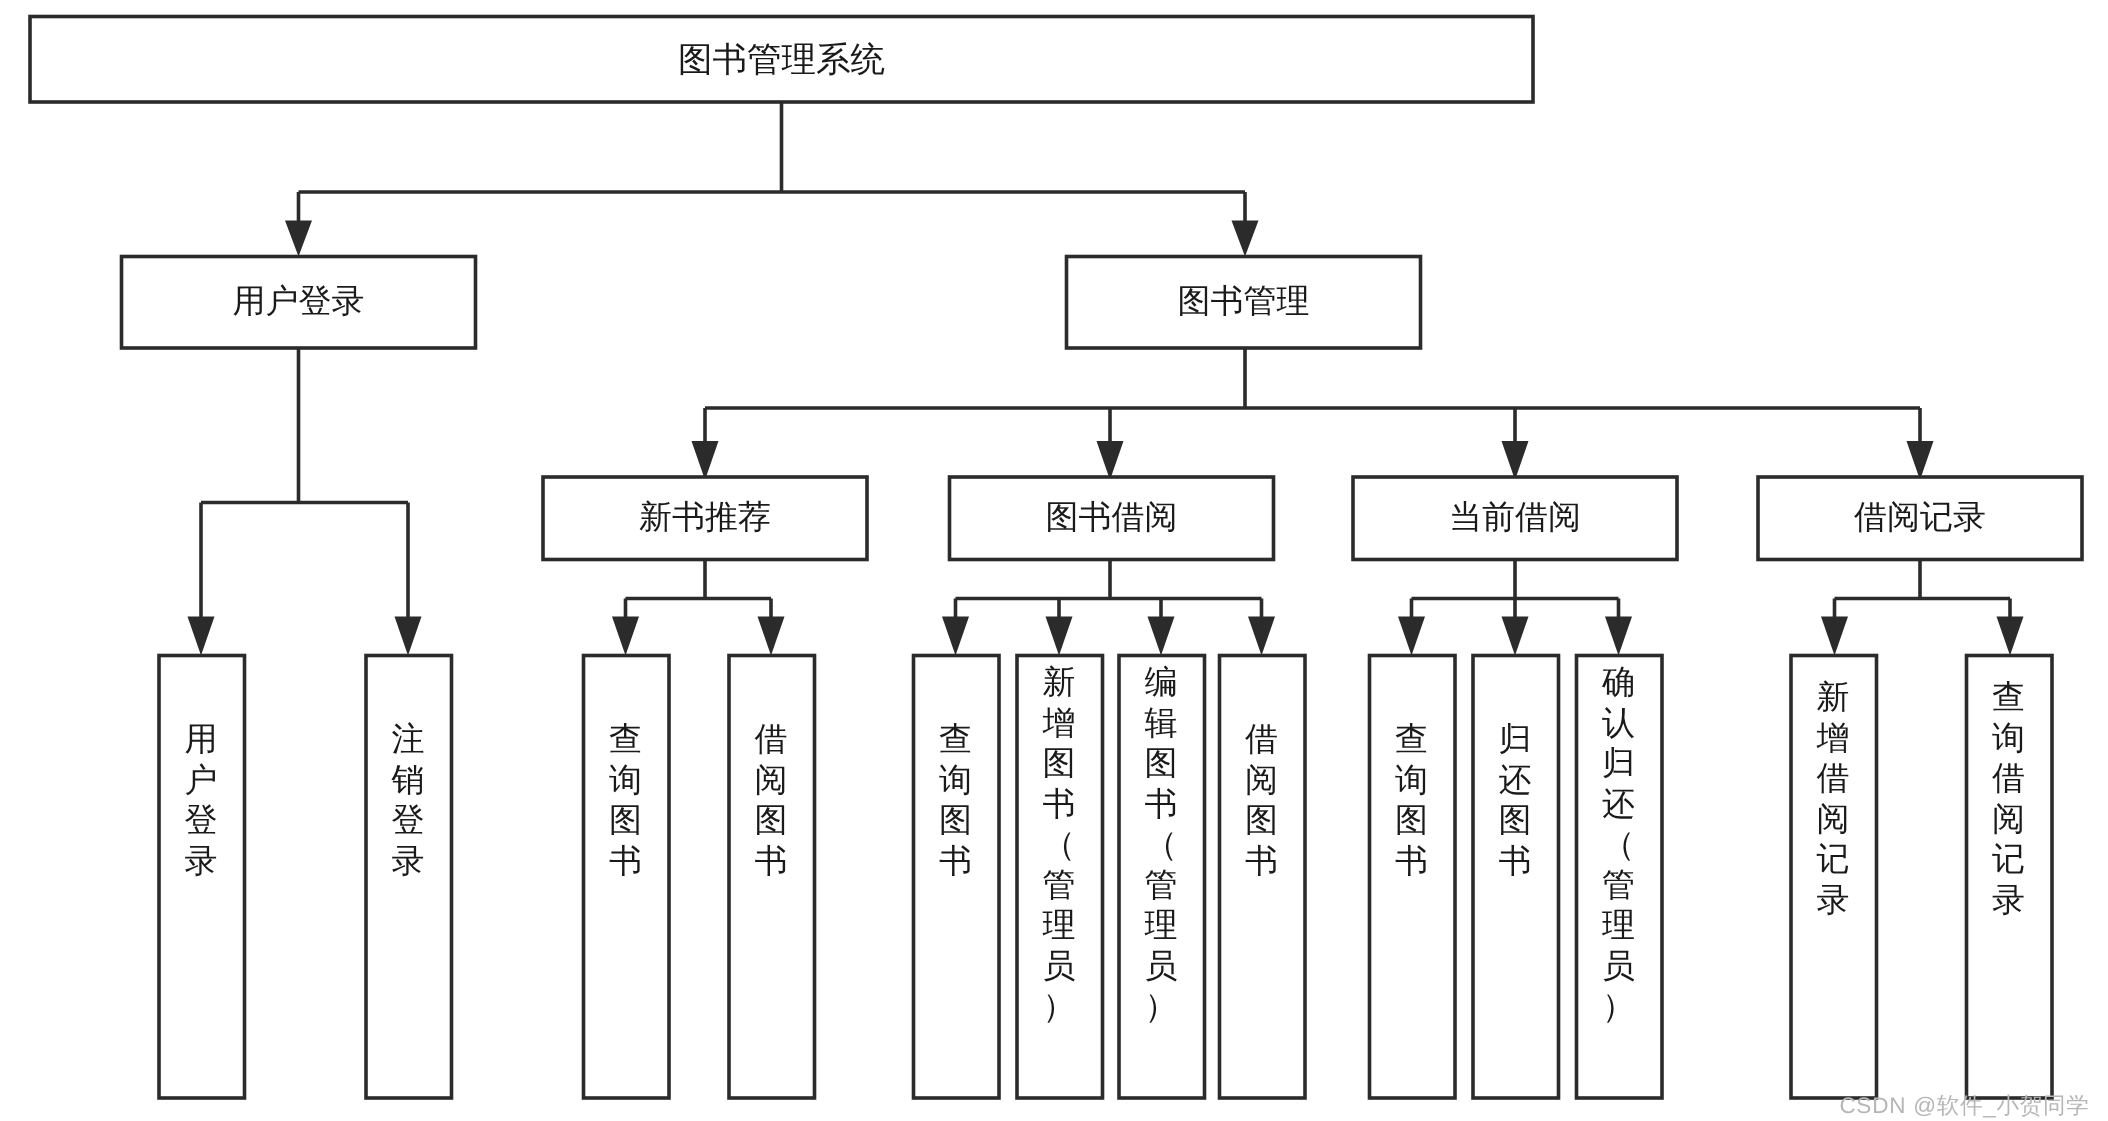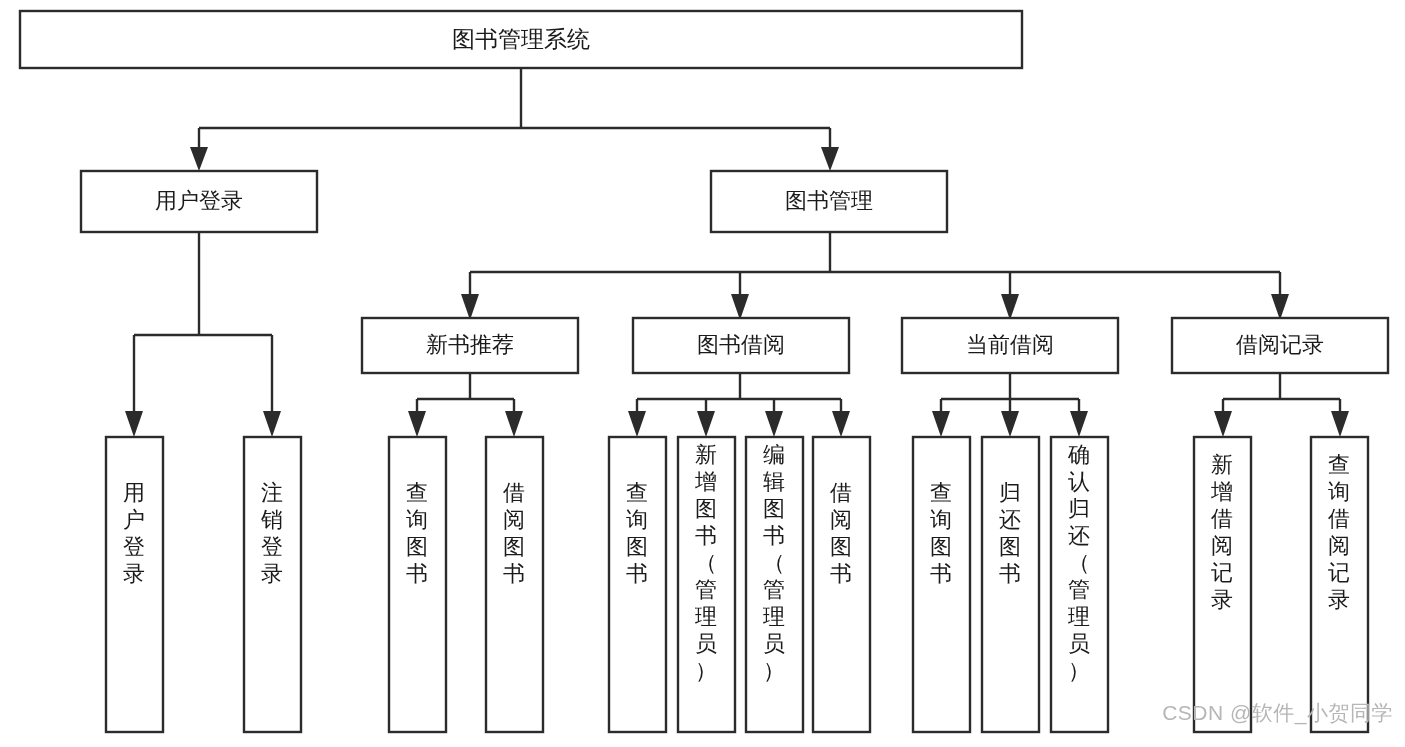--- a/index.html
+++ b/index.html
@@ -54,23 +54,23 @@
   }
   .leaf-label {
     fill: #1a1a1a;
     font-family: "Liberation Sans", "DejaVu Sans", sans-serif;
     font-size: 22px;
     text-anchor: middle;
   }
   .watermark {
     position: absolute;
     right: 12px;
-    bottom: 20px;
-    font-family: "Liberation Sans", "DejaVu Sans", sans-serif;
-    font-size: 21px;
+    bottom: 0;
+    font-family: "Liberation Sans", "DejaVu Sans", sans-serif;
+    font-size: 15px;
     color: #b6b6b6;
     letter-spacing: 0.5px;
     white-space: nowrap;
     user-select: none;
   }
 </style>
 </head>
 <body>
 
 <div id="diagram-root">

